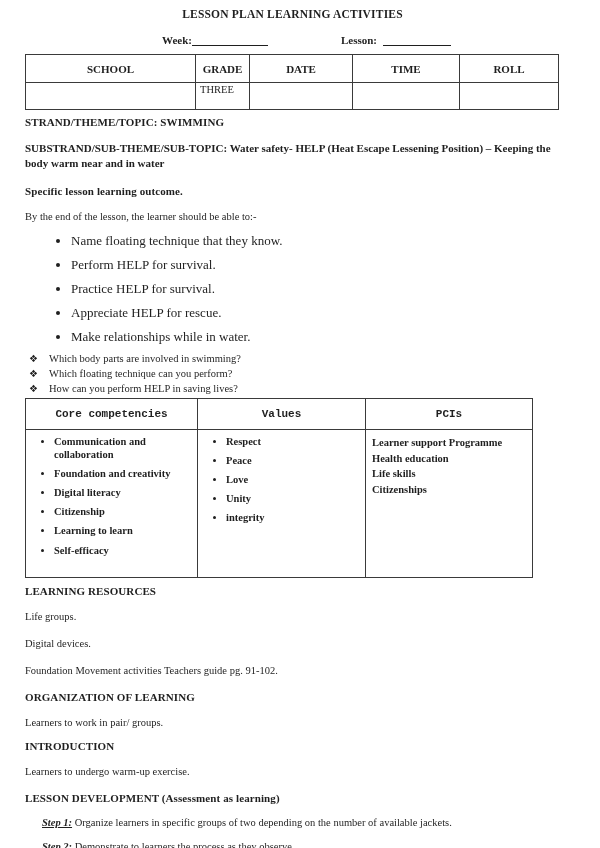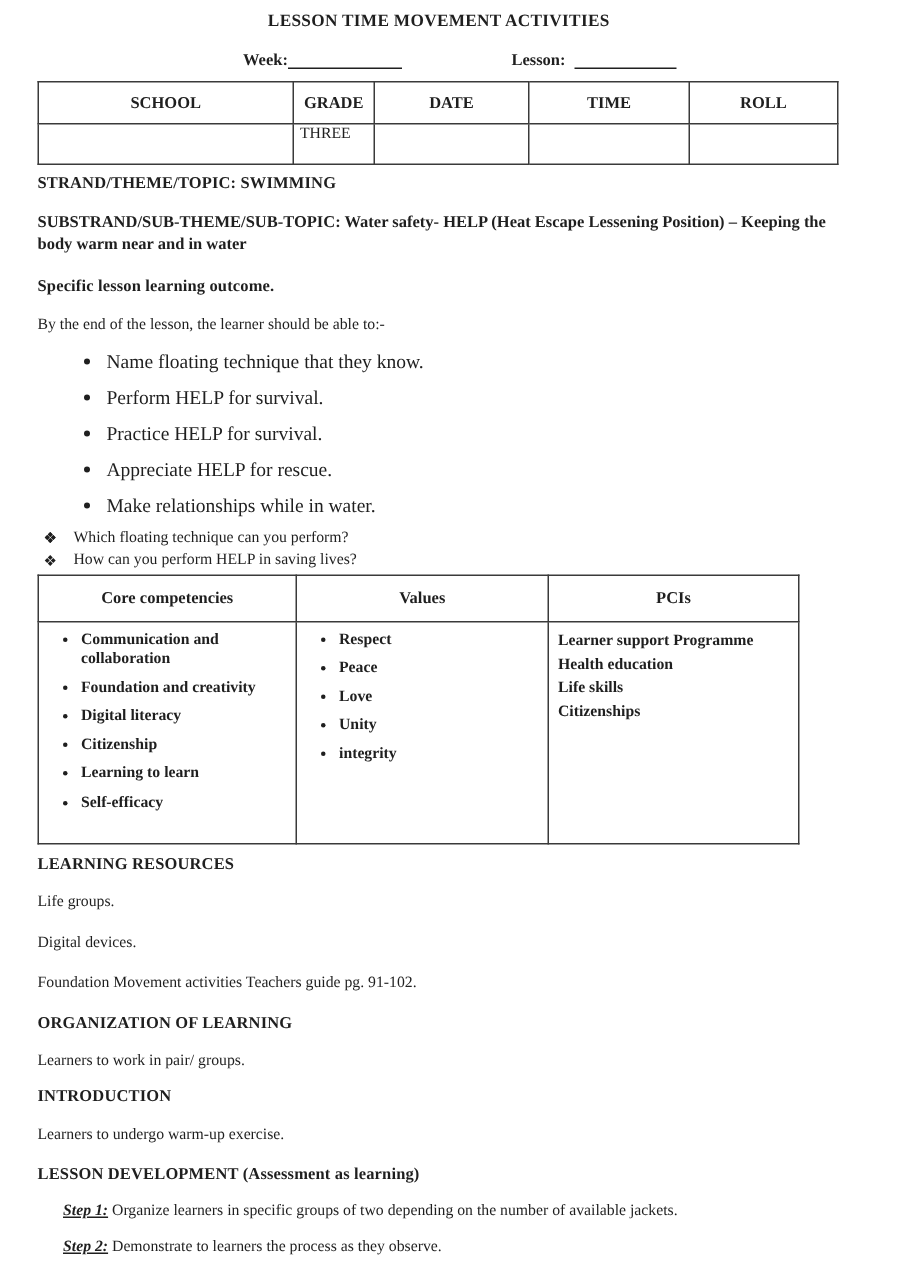--- a/index.html
+++ b/index.html
@@ -45,39 +45,39 @@
   }
   ul.dots li{margin:0 0 8px 0;}
   ul.diamonds{
     margin:8px 0 0 0;padding:0;list-style:none;font-size:10.5px;
   }
   ul.diamonds li{margin:0 0 4px 0;padding-left:24px;position:relative;}
   ul.diamonds li .dia{position:absolute;left:4px;top:0;font-size:10px;}
   .comp-table{margin-top:4px;width:507px;font-size:10.5px;}
   .comp-table th{
     border:1.5px solid #3a3a3a;font-weight:bold;text-align:center;
-    height:30px;padding:0 2px;vertical-align:middle;font-size:11px;
+    height:30px;padding:0 2px;vertical-align:middle;font-size:11px;font-family:Liberation Mono, monospace;
   }
   .comp-table td{
     border:1.5px solid #3a3a3a;vertical-align:top;padding:5px 6px 4px 6px;height:138px;
   }
   .comp-table ul{
     margin:0;padding:0 0 0 22px;list-style:disc;font-weight:bold;
   }
   .comp-table ul li{margin:0 0 6px 0;line-height:1.25;}
   .pci-line{font-weight:bold;line-height:1.5;}
   .step{font-size:10.5px;margin:13px 0 0 17px;}
   .step .step-label{font-weight:bold;font-style:italic;text-decoration:underline;}
 </style>
 </head>
 <body>
 
 <div class="page">
 
-  <div class="title">LESSON TIME MOVEMENT ACTIVITIES</div>
+  <div class="title">LESSON PLAN LEARNING ACTIVITIES</div>
 
   <div class="week-line">
     <span class="week-group">
       <span>Week:</span>
       <span class="blank w"></span>
     </span>
     <span class="lesson-group">
       <span>Lesson:</span>
       <span class="blank l"></span>
     </span>
@@ -122,21 +122,21 @@
   <ul class="dots">
     <li>Name floating technique that they know.</li>
     <li>Perform HELP for survival.</li>
     <li>Practice HELP for survival.</li>
     <li>Appreciate HELP for rescue.</li>
     <li>Make relationships while in water.</li>
   </ul>
 
 
   <ul class="diamonds">
-    <li><span class="dia">❖</span></li>
+    <li><span class="dia">❖</span><span>Which body parts are involved in swimming?</span></li>
     <li><span class="dia">❖</span><span>Which floating technique can you perform?</span></li>
     <li><span class="dia">❖</span><span>How can you perform HELP in saving lives?</span></li>
   </ul>
 
   <table class="comp-table">
     <colgroup>
       <col style="width:172px">
         <col style="width:168px">
         <col style="width:167px">
     </colgroup>

